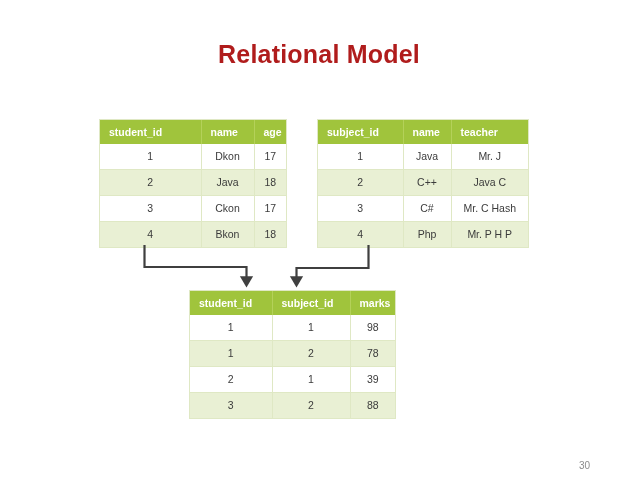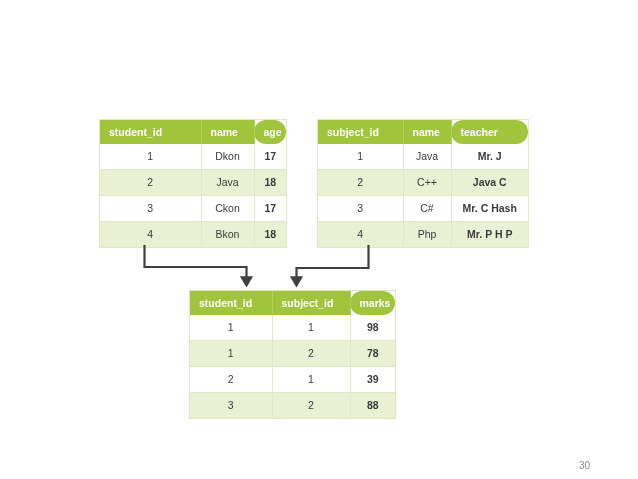--- a/index.html
+++ b/index.html
@@ -49,34 +49,34 @@
     font-size: 10.5px;
     font-weight: bold;
     text-align: left;
     padding: 0 0 0 9px;
     height: 24px;
     line-height: 24px;
     border-right: 1px solid #b4d159;
     white-space: nowrap;
     overflow: hidden;
   }
-  .db-table th:last-child { border-right: none; border-radius: 12px; }
+  .db-table th:last-child { border-right: none; }
   .db-table td {
     font-size: 10.5px;
     color: #3b3b3b;
     text-align: center;
     height: 25px;
     line-height: 25px;
     padding: 0;
     border-right: 1px solid #dfe8c4;
     border-bottom: 1px solid #dfe8c4;
     white-space: nowrap;
     overflow: hidden;
   }
-  .db-table td:last-child { border-right: none; font-weight: bold; }
+  .db-table td:last-child { border-right: none; }
   .db-table tbody tr:nth-child(odd)  td { background: #ffffff; }
   .db-table tbody tr:nth-child(even) td { background: #e9f0d4; }
   .db-table tbody tr:last-child td { border-bottom: none; }
 
   
   #table-students { left: 100px; top: 120px; width: 186px; }
   #table-subjects { left: 318px; top: 120px; width: 210px; }
   #table-marks    { left: 190px; top: 291px; width: 205px; }
 
   
@@ -96,20 +96,21 @@
     font-size: 10px;
     color: #8c8c8c;
     font-family: "Liberation Sans", sans-serif;
   }
 </style>
 </head>
 <body>
 
 <div class="slide">
 
+  <div class="slide-title">Relational Model</div>
 
   <table class="db-table" id="table-students">
     <colgroup>
         <col style="width:101px">
         <col style="width:53px">
         <col style="width:32px">
       </colgroup>
     <thead>
       <tr>
         <th>student_id</th>

